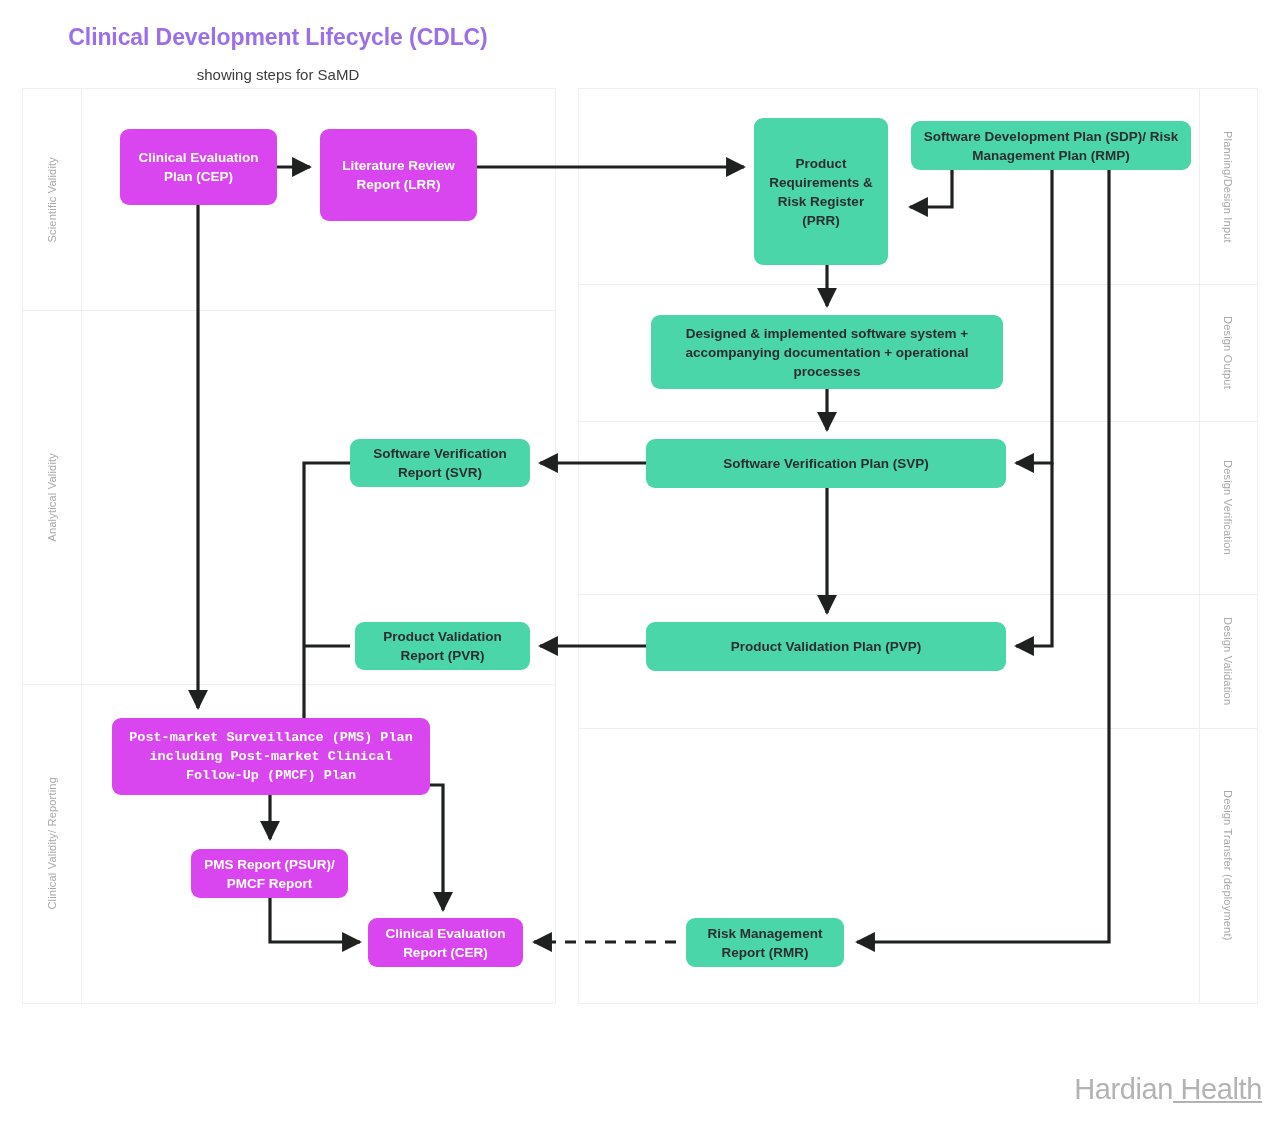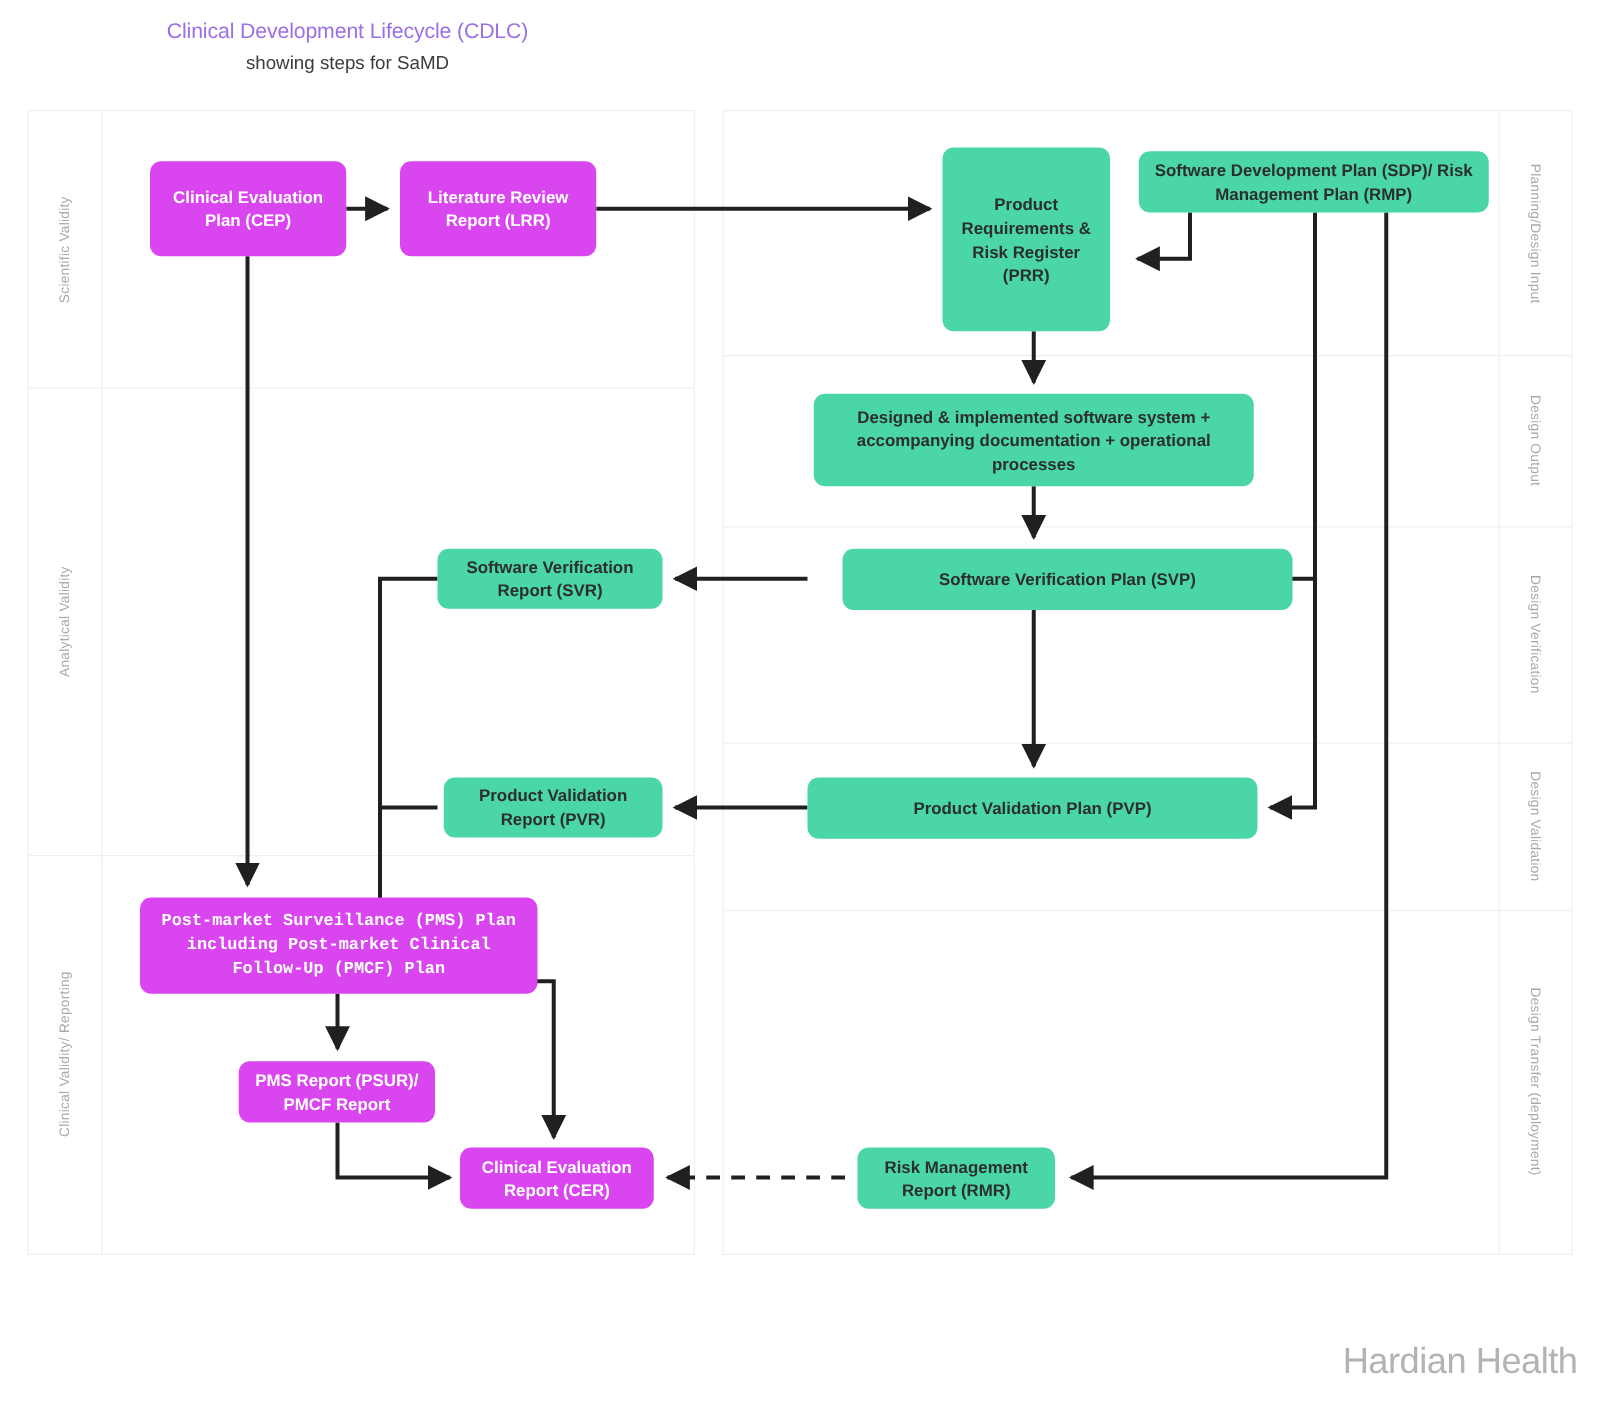--- a/index.html
+++ b/index.html
@@ -6,21 +6,21 @@
   body{
     width:1280px;height:1122px;position:relative;overflow:hidden;
     font-family:"Liberation Sans","DejaVu Sans",sans-serif;
     color:#2f3030;
   }
   .headers{position:absolute;left:0;top:0;width:1280px;height:80px;}
   .hdr{position:absolute;}
   .hdr-l{left:0;top:12px;width:556px;text-align:center;}
   .hdr-r{left:576px;top:12px;width:700px;text-align:center;}
   .hdr h1{
-    margin:0;font-size:17px;font-weight:normal;letter-spacing:-.1px;line-height:26px;
+    margin:12px;font-size:23px;font-weight:bold;letter-spacing:-.1px;line-height:26px;
   }
   .hdr .sub{margin:0;font-size:15px;color:#3c3c3c;line-height:22px;padding-top:2px;}
 
   .panel{position:absolute;border:1px solid #f0f0f0;background:#fff;box-sizing:border-box;}
   .lane{position:absolute;border-top:1px solid #efefef;left:0;right:0;}
   .lanelabel{
     position:absolute;color:#a9a9a9;font-size:11px;letter-spacing:.2px;
     display:flex;align-items:center;justify-content:center;
     box-sizing:border-box;text-align:center;
   }
@@ -38,21 +38,21 @@
   .node.purple{background:#d946ef;color:#ffffff;}
   .node.green{background:#4ad6a8;color:#2c2f2f;}
 
   svg.wires{position:absolute;left:0;top:0;width:1280px;height:1122px;pointer-events:none;}
 
   .logo{
     position:absolute;right:18px;bottom:16px;font-size:29px;color:#b3b3b3;
     letter-spacing:-.4px;white-space:nowrap;
   }
   .logo .b{font-weight:normal;}
-  .logo .l{font-weight:normal;}
+  .logo .l{font-weight:normal;text-decoration:underline;}
 </style>
 </head>
 <body>
 
 <div class="headers">
   <div class="hdr hdr-l">
     <h1 style="color:#9b6fe8">Clinical Development Lifecycle (CDLC)</h1>
     <p class="sub">showing steps for SaMD</p>
   </div>
 </div>
@@ -138,41 +138,41 @@
 
     <path d="M676,942 L534,942" stroke-dasharray="11 9" marker-end="url(#ah)"></path>
     <path d="M534,942 L676,942" stroke-dasharray="11 9" marker-end="url(#ah)" opacity="0"></path>
   </g>
 </svg>
 
 <div class="node purple" style="left:120px;top:129px;width:157px;height:76px;">
   <span>Clinical Evaluation Plan (CEP)</span>
 </div>
 
-<div class="node purple" style="left:320px;top:129px;width:157px;height:76px;">
+<div class="node purple" style="left:320px;top:129px;width:157px;height:92px;">
   <span>Literature Review Report (LRR)</span>
 </div>
 
 <div class="node green" style="left:754px;top:118px;width:134px;height:147px;">
   <span>Product Requirements &amp; Risk Register (PRR)</span>
 </div>
 
 <div class="node green" style="left:911px;top:121px;width:280px;height:49px;">
   <span>Software Development Plan (SDP)/ Risk Management Plan (RMP)</span>
 </div>
 
 <div class="node green" style="left:651px;top:315px;width:352px;height:74px;">
   <span>Designed &amp; implemented software system + accompanying documentation + operational processes</span>
 </div>
 
 <div class="node green" style="left:350px;top:439px;width:180px;height:48px;">
   <span>Software Verification Report (SVR)</span>
 </div>
 
-<div class="node green" style="left:646px;top:439px;width:360px;height:49px;margin-left:28px;">
+<div class="node green" style="left:646px;top:439px;width:360px;height:49px;">
   <span>Software Verification Plan (SVP)</span>
 </div>
 
 <div class="node green" style="left:355px;top:622px;width:175px;height:48px;">
   <span>Product Validation Report (PVR)</span>
 </div>
 
 <div class="node green" style="left:646px;top:622px;width:360px;height:49px;">
   <span>Product Validation Plan (PVP)</span>
 </div>

